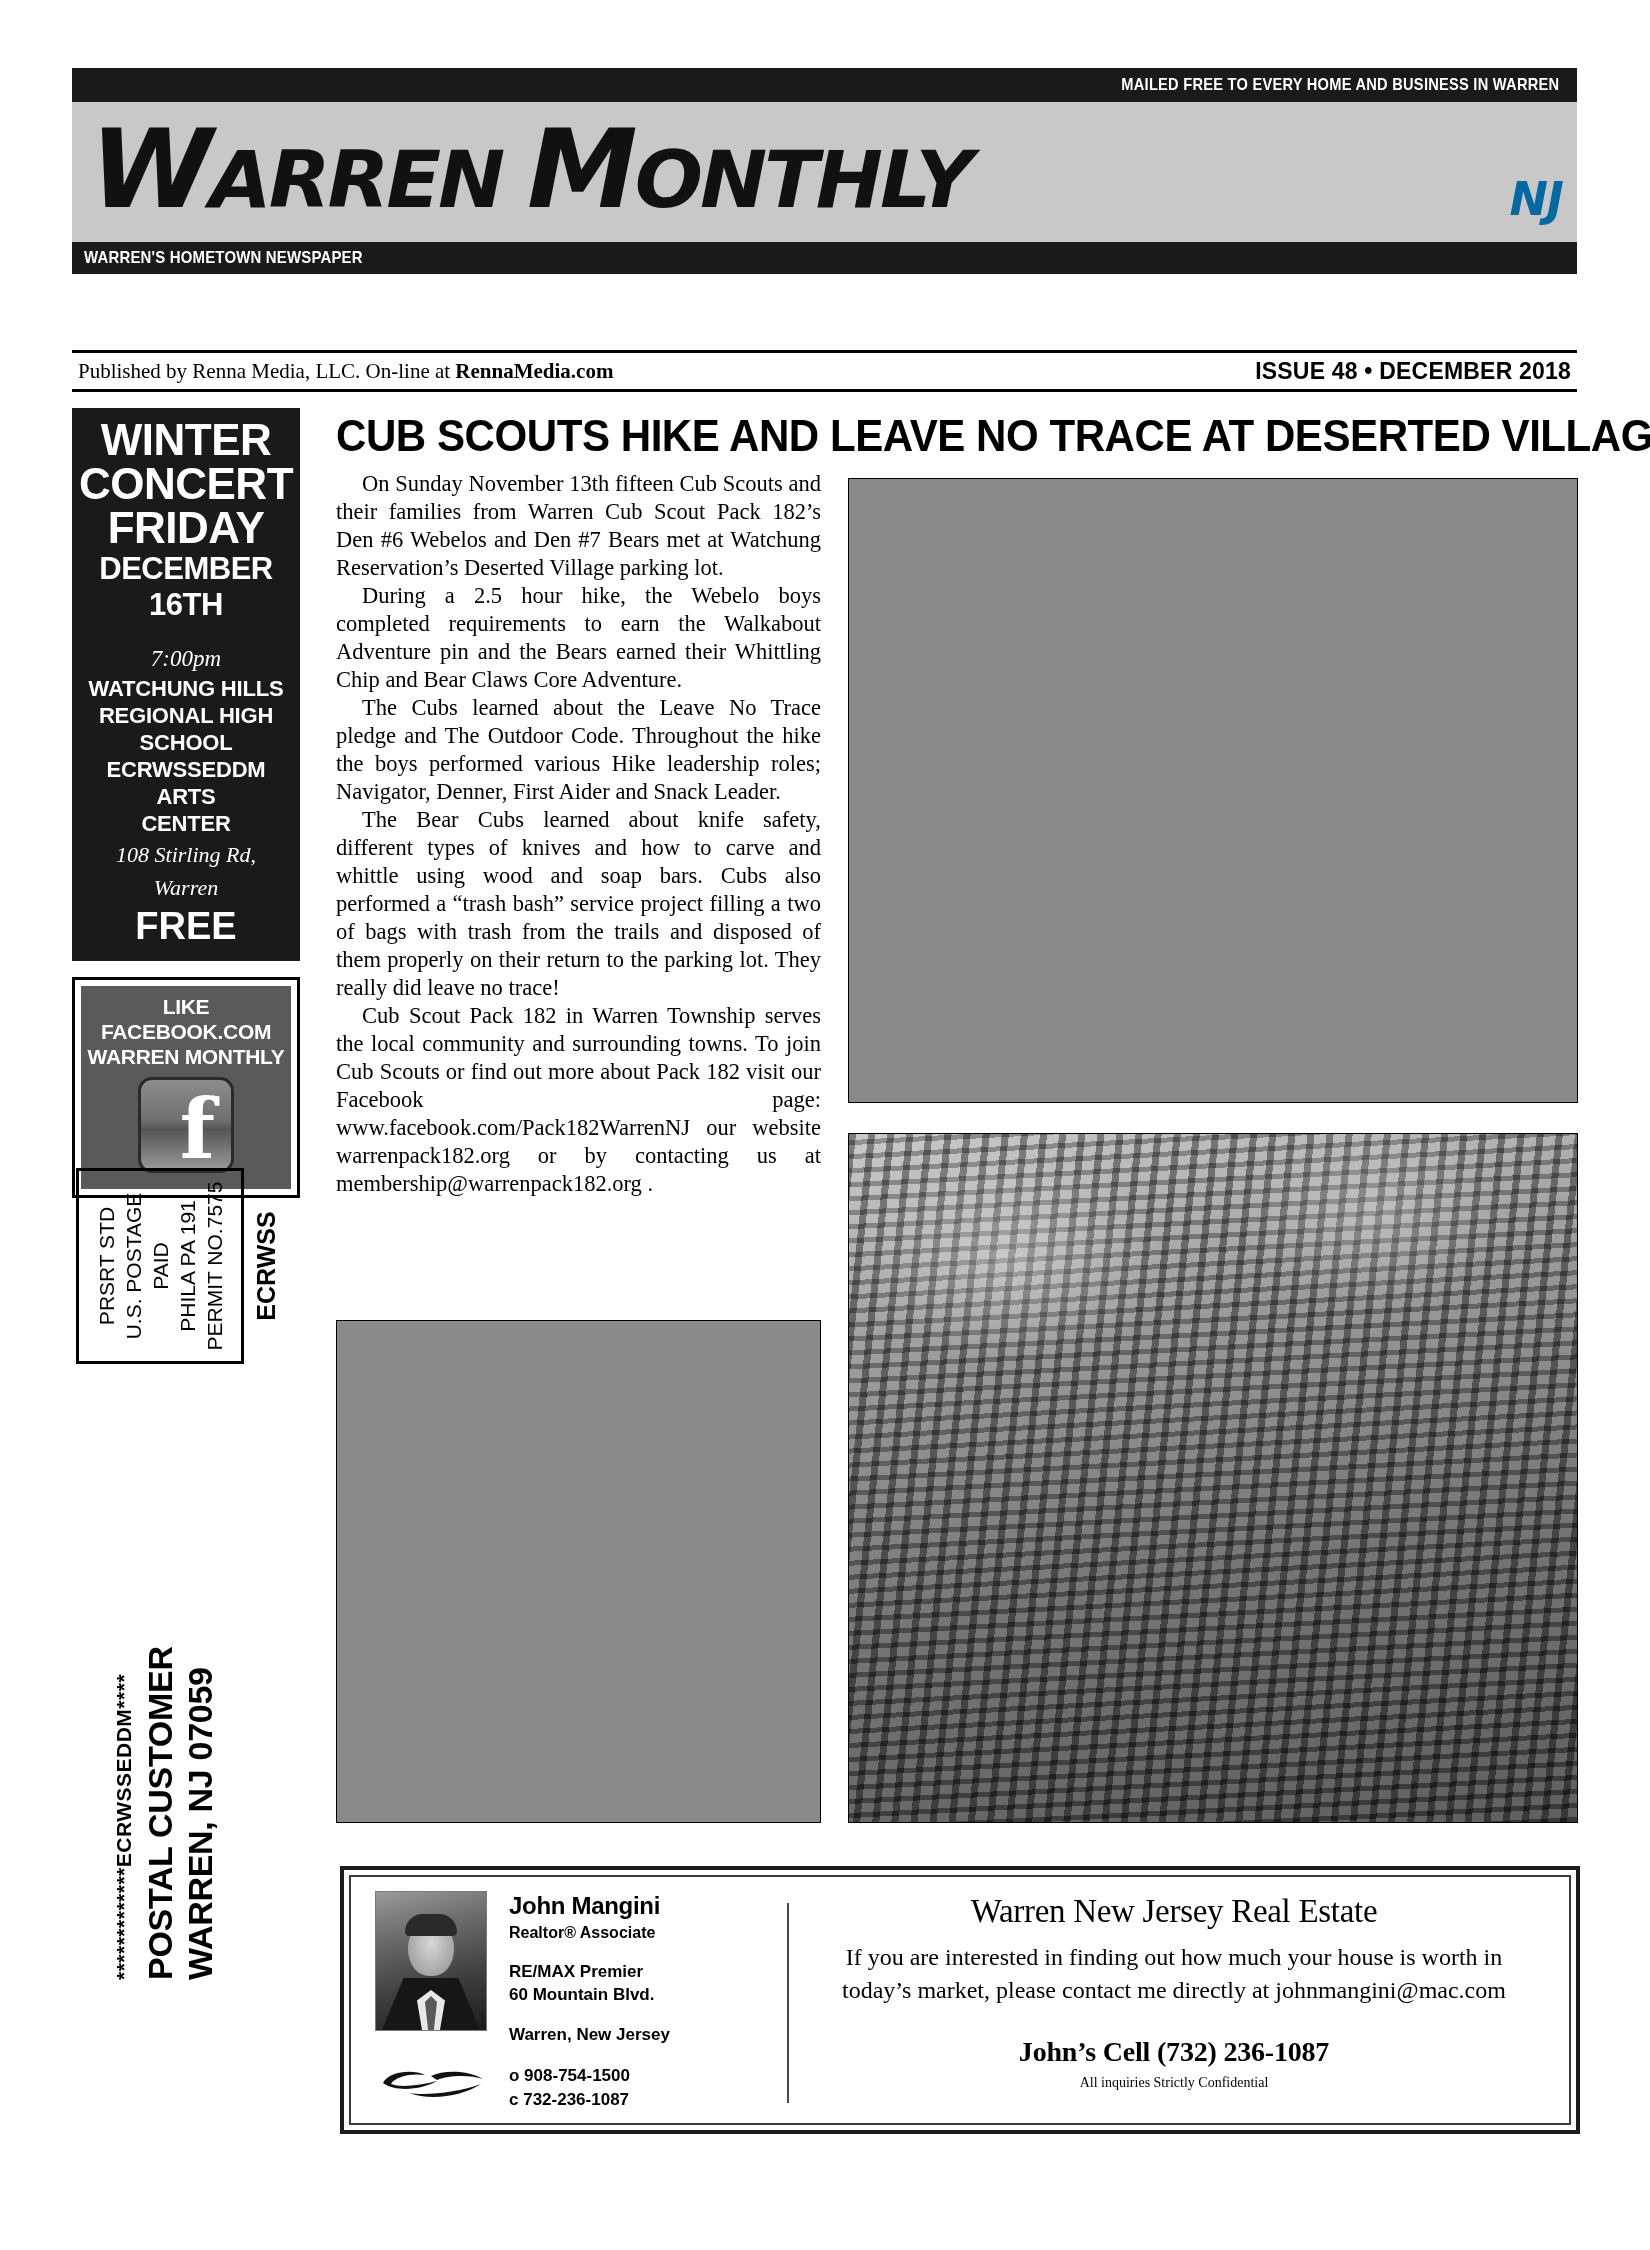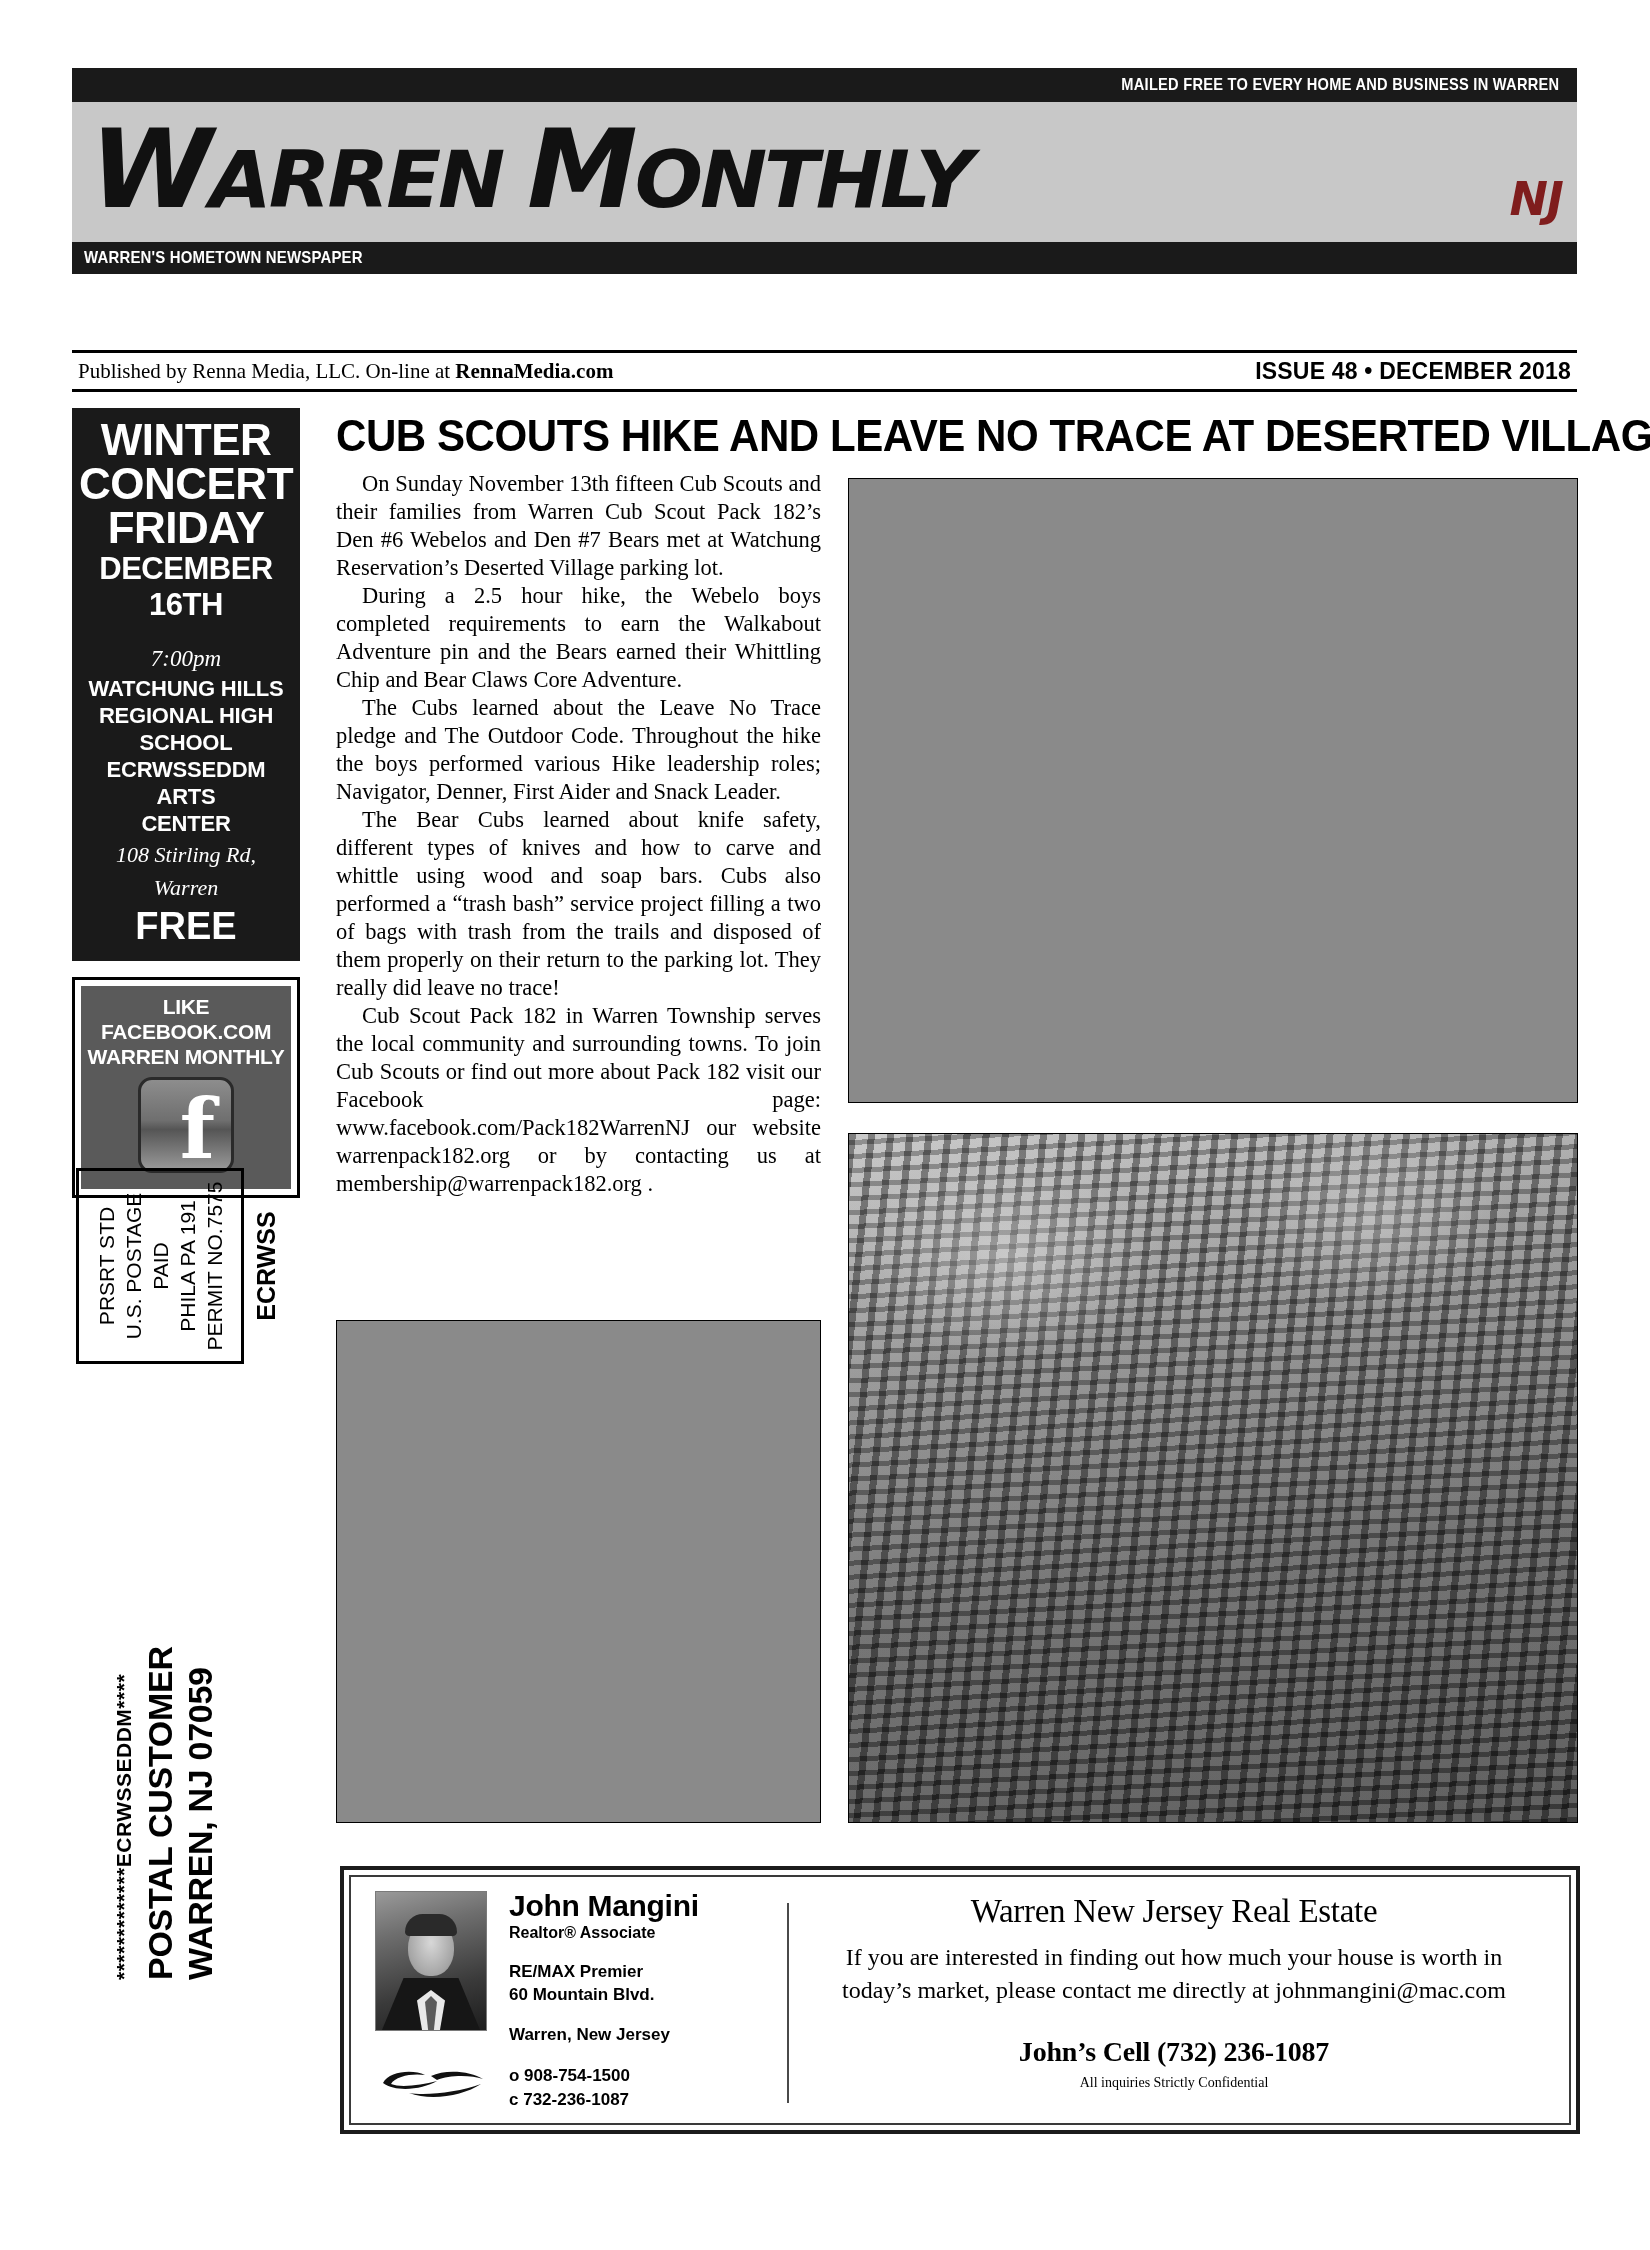--- a/index.html
+++ b/index.html
@@ -69,21 +69,21 @@
     font-size: 78px;
   }
   .masthead-nj {
     position: absolute;
     right: 14px;
     bottom: 16px;
     font-family: "DejaVu Sans", sans-serif;
     font-weight: bold;
     font-style: italic;
     font-size: 46px;
-    color: #7f1d1d;
+    color: #0369a1;
     letter-spacing: -1px;
   }
   .hometown-bar {
     background: #1a1a1a;
     height: 32px;
     display: flex;
     align-items: center;
     padding-left: 12px;
   }
   .hometown-text {
@@ -452,21 +452,21 @@
     width: 12px; height: 34px;
     background: #5a5a5a;
     clip-path: polygon(50% 0, 100% 18%, 74% 100%, 26% 100%, 0 18%);
   }
   .re-agent-info {
     padding-left: 22px;
     font-family: "Liberation Sans", sans-serif;
     color: #000;
   }
   .re-name {
-    font-size: 30px;
+    font-size: 24px;
     font-weight: bold;
     line-height: 30px;
     letter-spacing: -0.3px;
   }
   .re-role {
     font-size: 16px;
     line-height: 22px;
     font-weight: bold;
     margin-top: 1px;
   }

